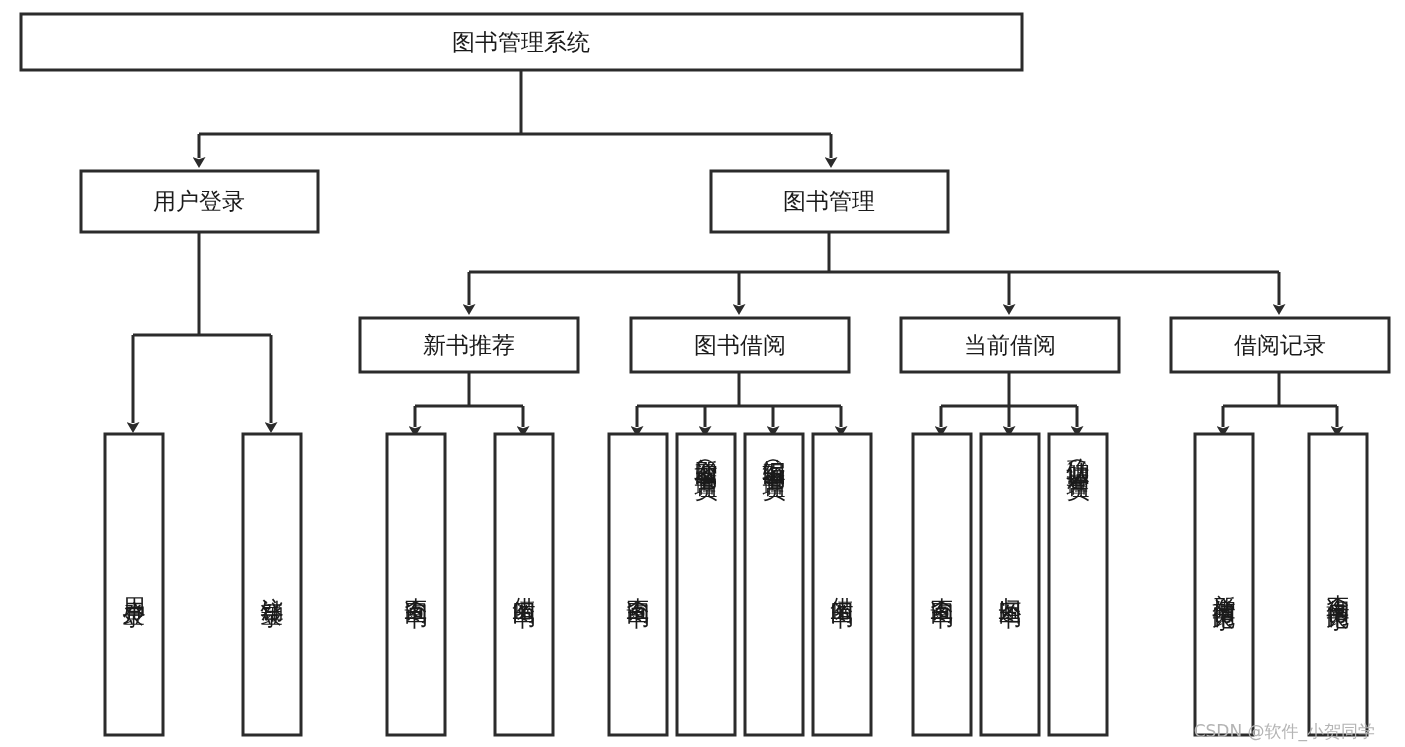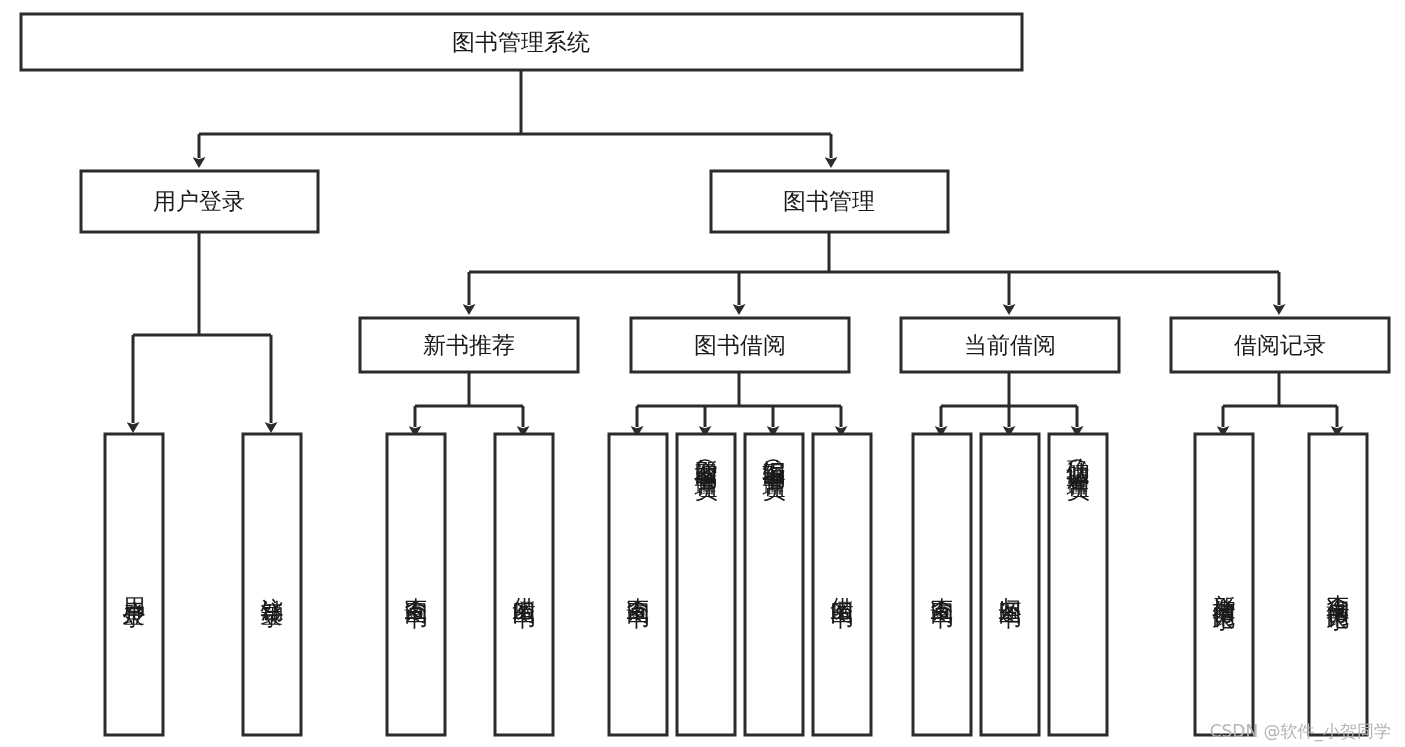--- a/index.html
+++ b/index.html
@@ -62,21 +62,21 @@
     font-size: 23px;
     color: #1a1a1a;
     writing-mode: vertical-rl;
     text-orientation: upright;
     letter-spacing: 3px;
     line-height: 1;
     white-space: nowrap;
   }
   .watermark {
     position: absolute;
-    right: 14px;
+    right: 30px;
     bottom: 4px;
     font-family: "DejaVu Sans", "Liberation Sans", sans-serif;
     font-size: 17px;
     color: #b4b4b4;
     white-space: nowrap;
     user-select: none;
   }
 </style>
 </head>
 <body>

